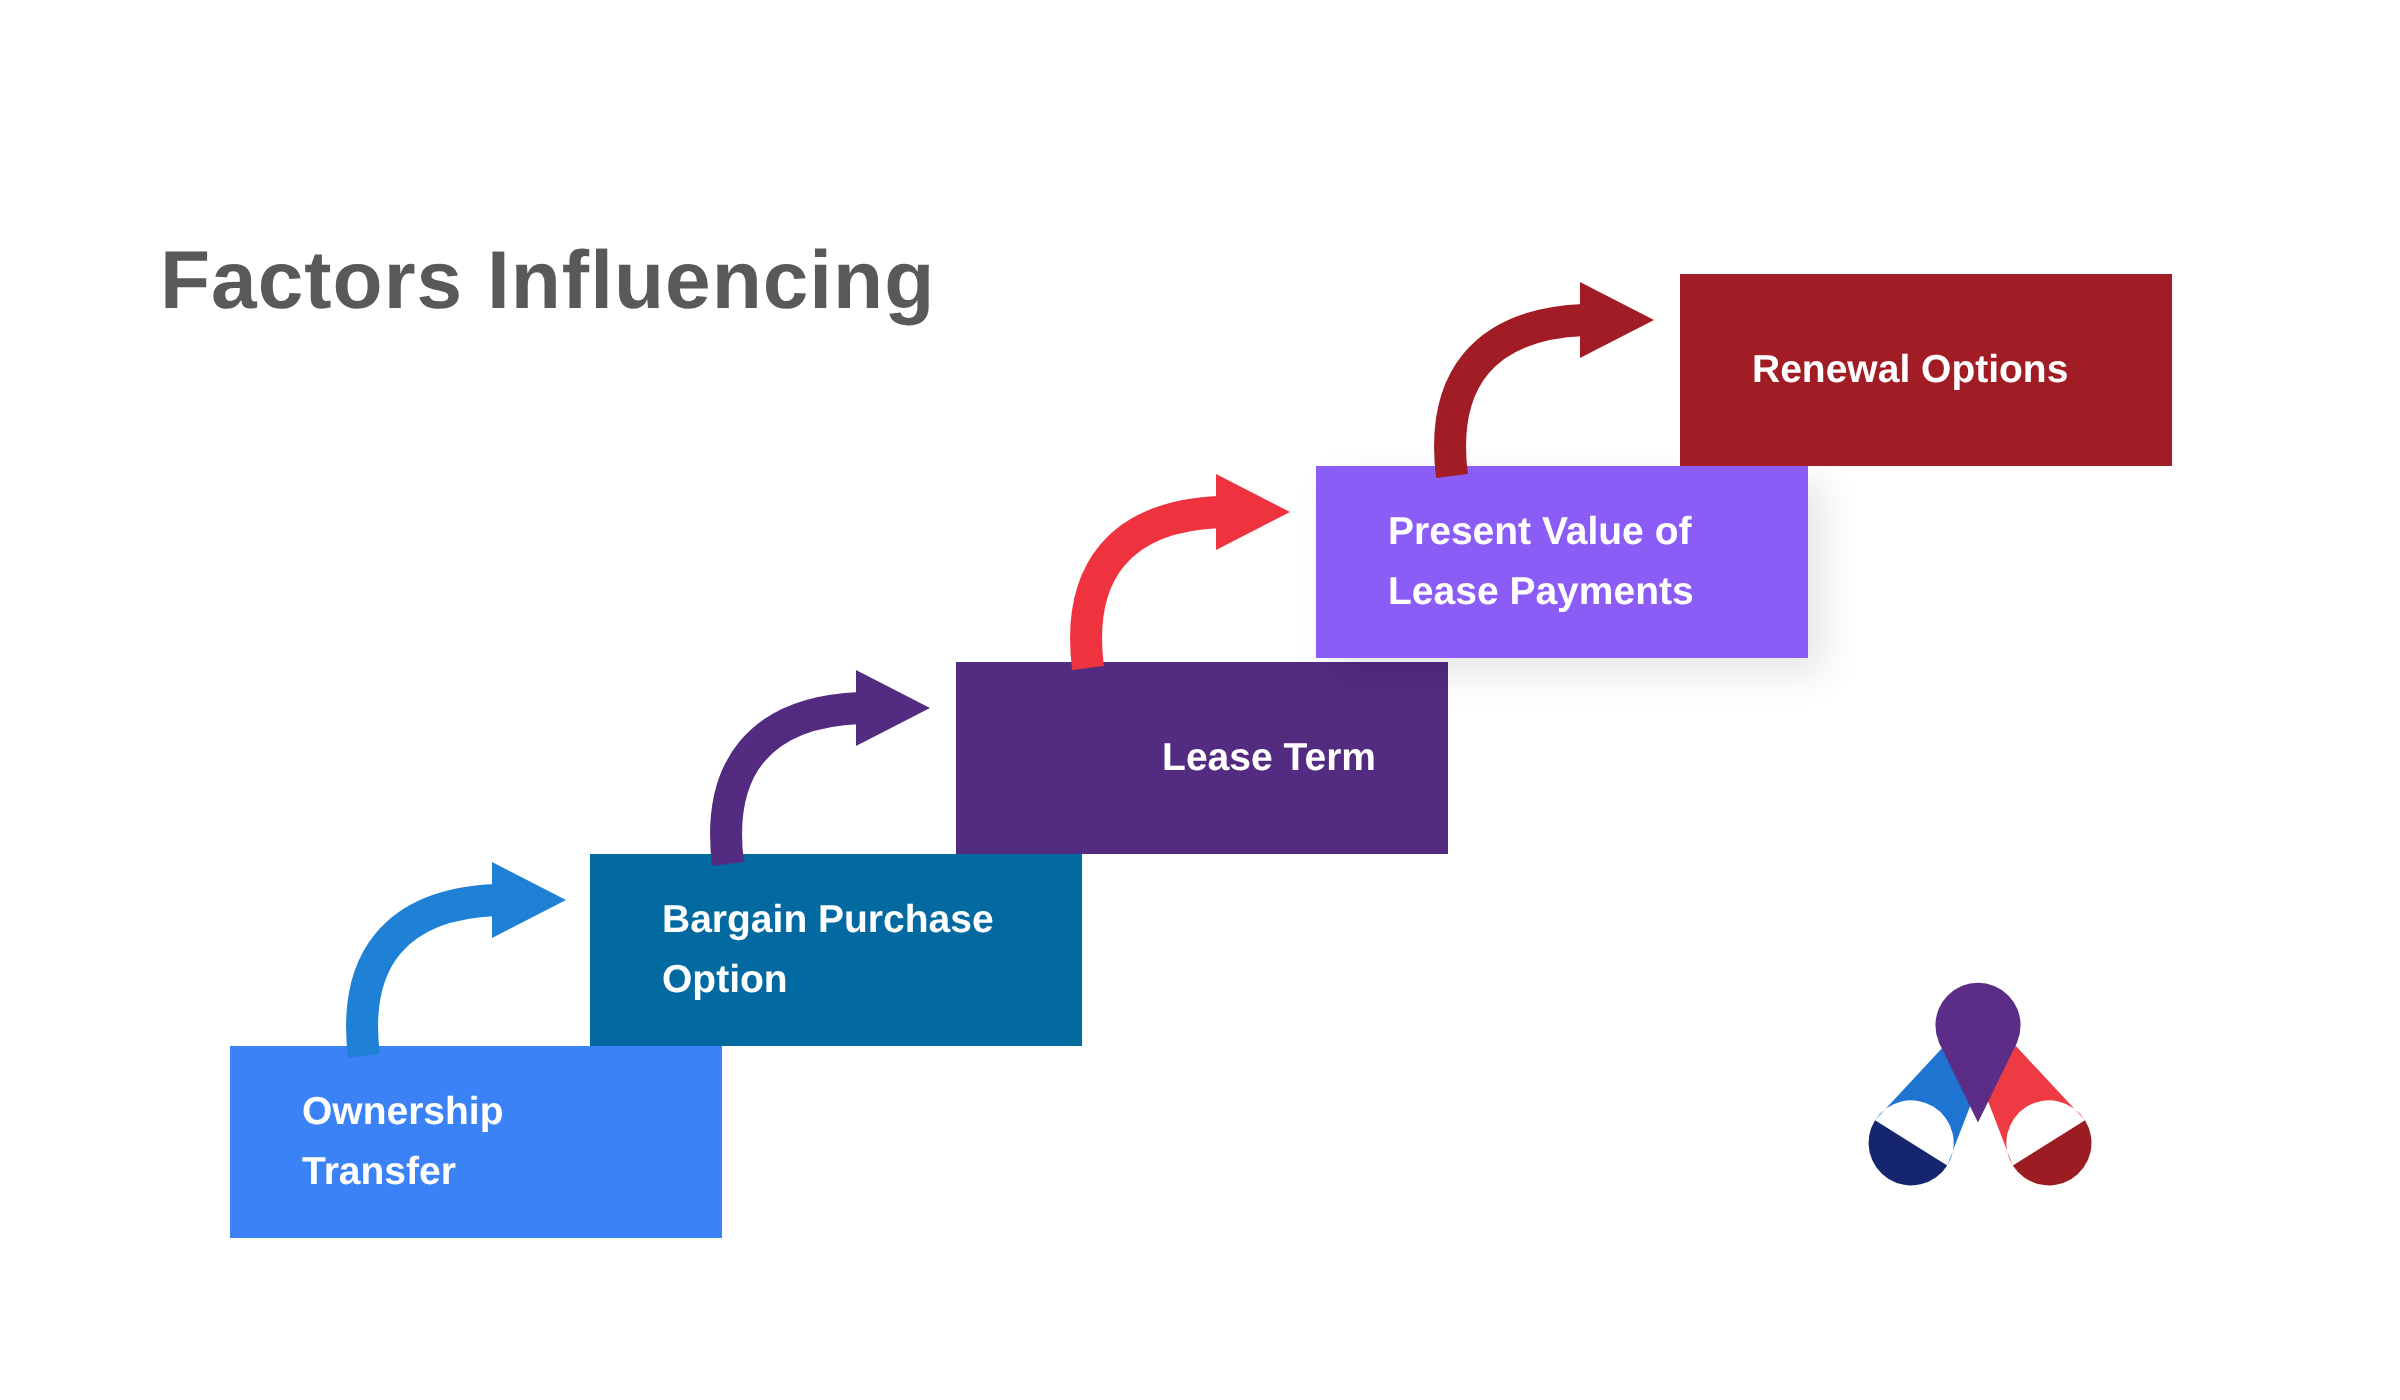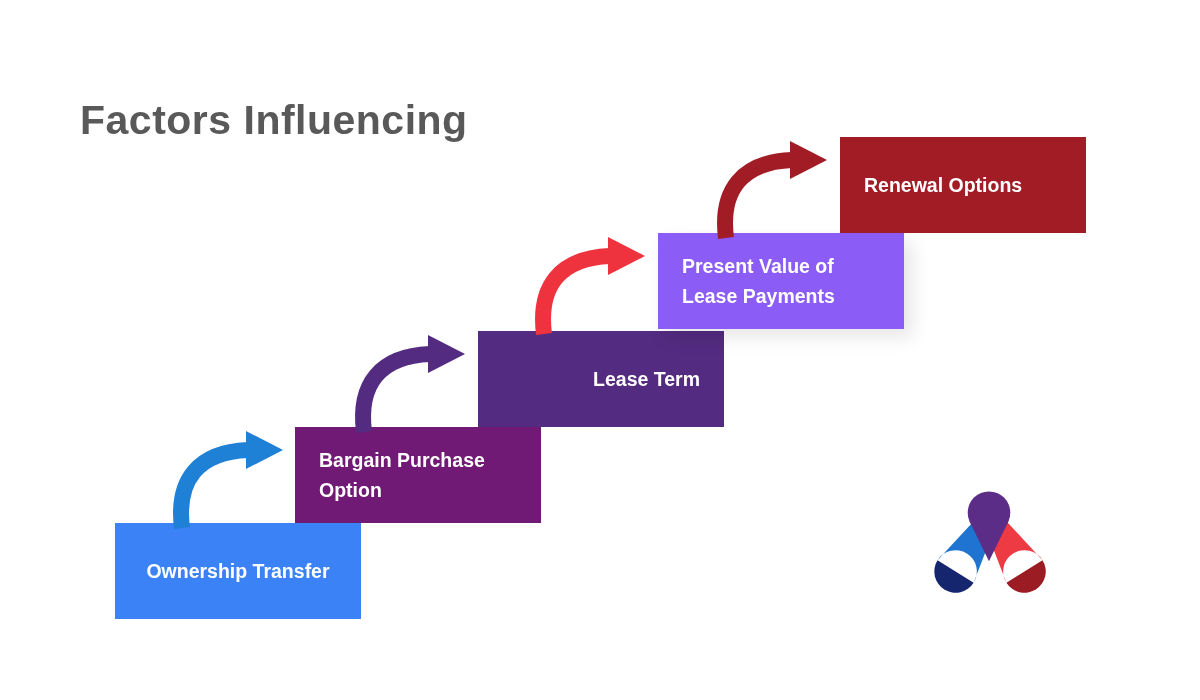--- a/index.html
+++ b/index.html
@@ -9,47 +9,47 @@
     font-family:"Liberation Sans",sans-serif;
   }
   .title{
     position:absolute;left:80px;top:92px;
     font-size:41px;font-weight:700;color:#595959;line-height:57px;
     letter-spacing:0.5px;
   }
   .step{
     position:absolute;width:246px;height:96px;
     display:flex;align-items:center;
-    box-sizing:border-box;padding:0 24px;
+    box-sizing:border-box;padding:0 36px;
     color:#ffffff;font-weight:700;font-size:19.5px;line-height:1.55;
   }
   .step-1{left:115px;top:523px;}
   .step-2{left:295px;top:427px;}
   .step-3{left:478px;top:331px;}
   .step-4{left:658px;top:233px;box-shadow:8px 8px 18px rgba(0,0,0,0.10);}
   .step-5{left:840px;top:137px;}
   .arrow{position:absolute;width:120px;height:104px;}
   .arrow svg{display:block;width:100%;height:100%;}
   .arrow-1{left:166px;top:428px;}
   .arrow-2{left:348px;top:332px;}
   .arrow-3{left:528px;top:234px;}
   .arrow-4{left:710px;top:138px;}
   .logo{position:absolute;left:913px;top:462px;width:152px;height:152px;}
 </style>
 </head>
 <body style="background: rgb(255, 255, 255);">
 
-<div class="title" style="color: rgb(89, 89, 89);">
+<div class="title" style="color: rgb(89, 89, 89); margin-top: 20px;">
   <div>Factors Influencing</div>
 </div>
 
 <div class="step step-1" style="background: #3b82f6; justify-content: center;">
   <span>Ownership Transfer</span>
 </div>
-<div class="step step-2" style="background: #701a75;">
+<div class="step step-2" style="background: #0369a1;">
   <span>Bargain Purchase Option</span>
 </div>
 <div class="step step-3" style="background: rgb(83, 43, 128); justify-content: flex-end;">
   <span>Lease Term</span>
 </div>
 <div class="step step-4" style="background: #8b5cf6;">
   <span>Present Value of Lease Payments</span>
 </div>
 <div class="step step-5" style="background: rgb(161, 28, 36);">
   <span>Renewal Options</span>

